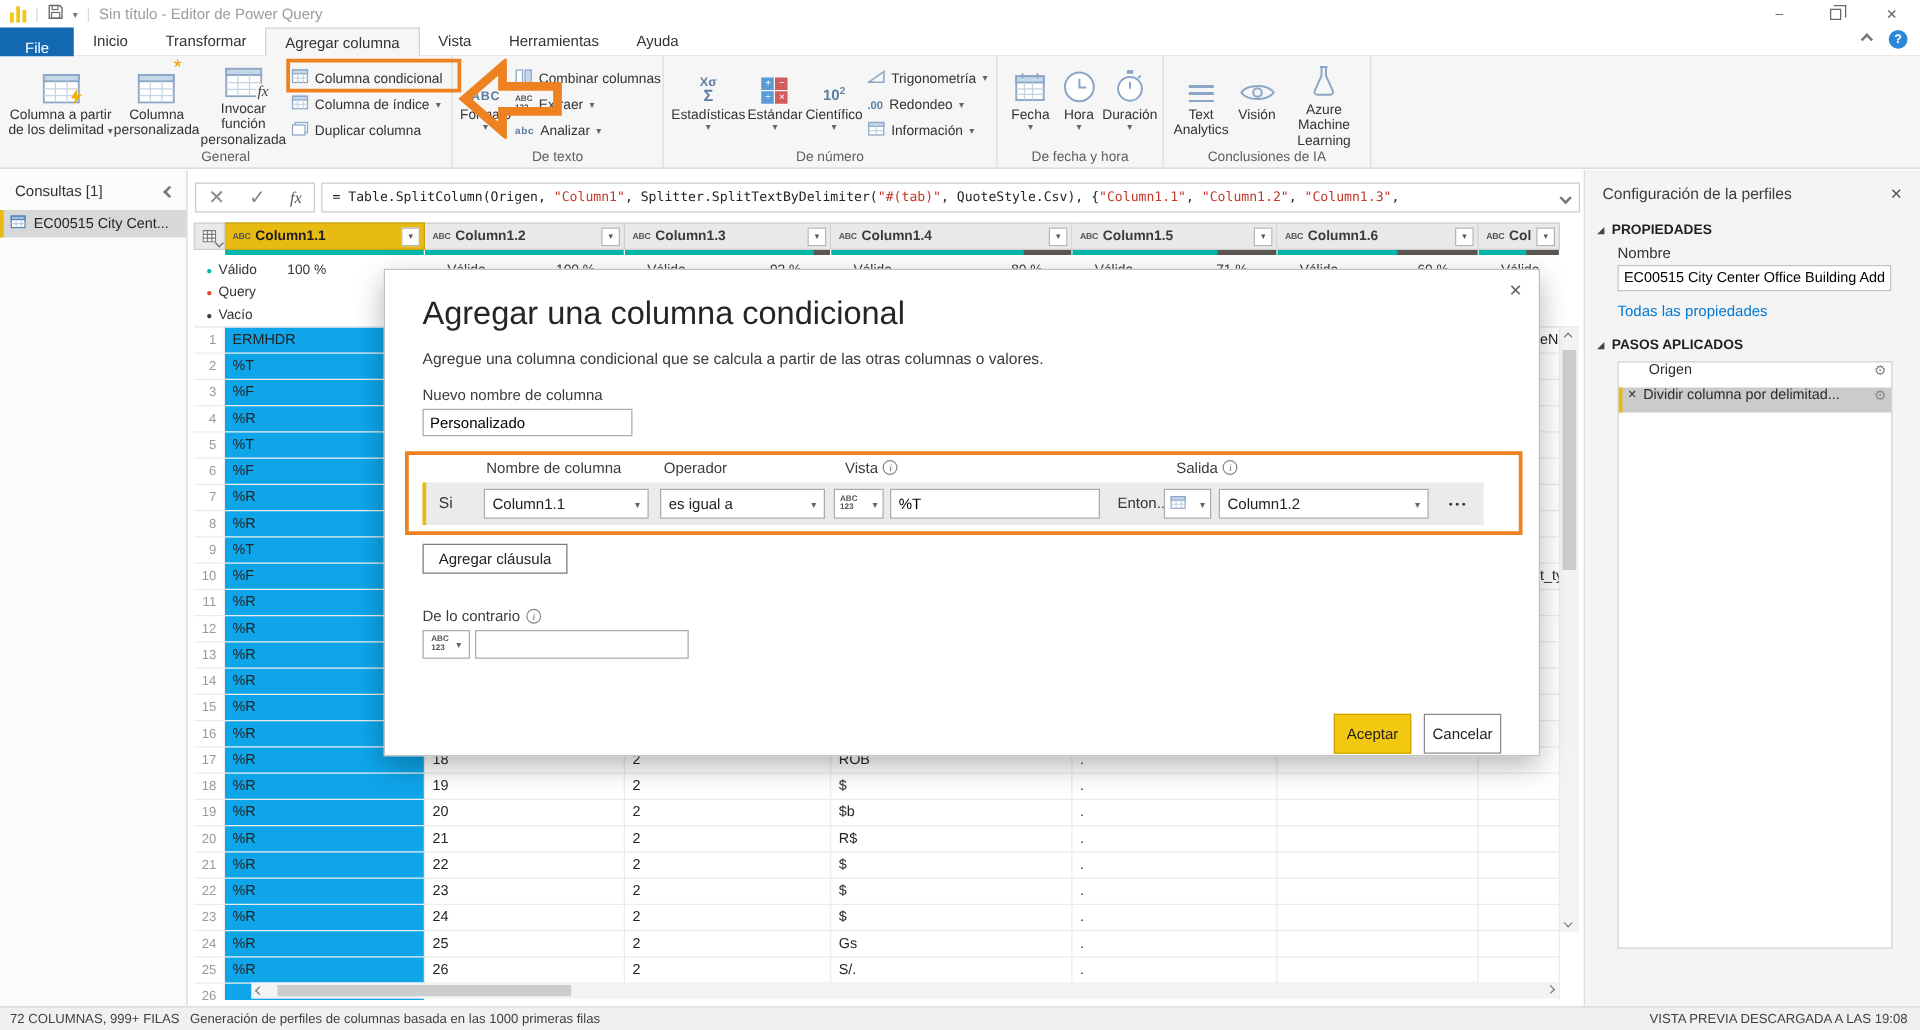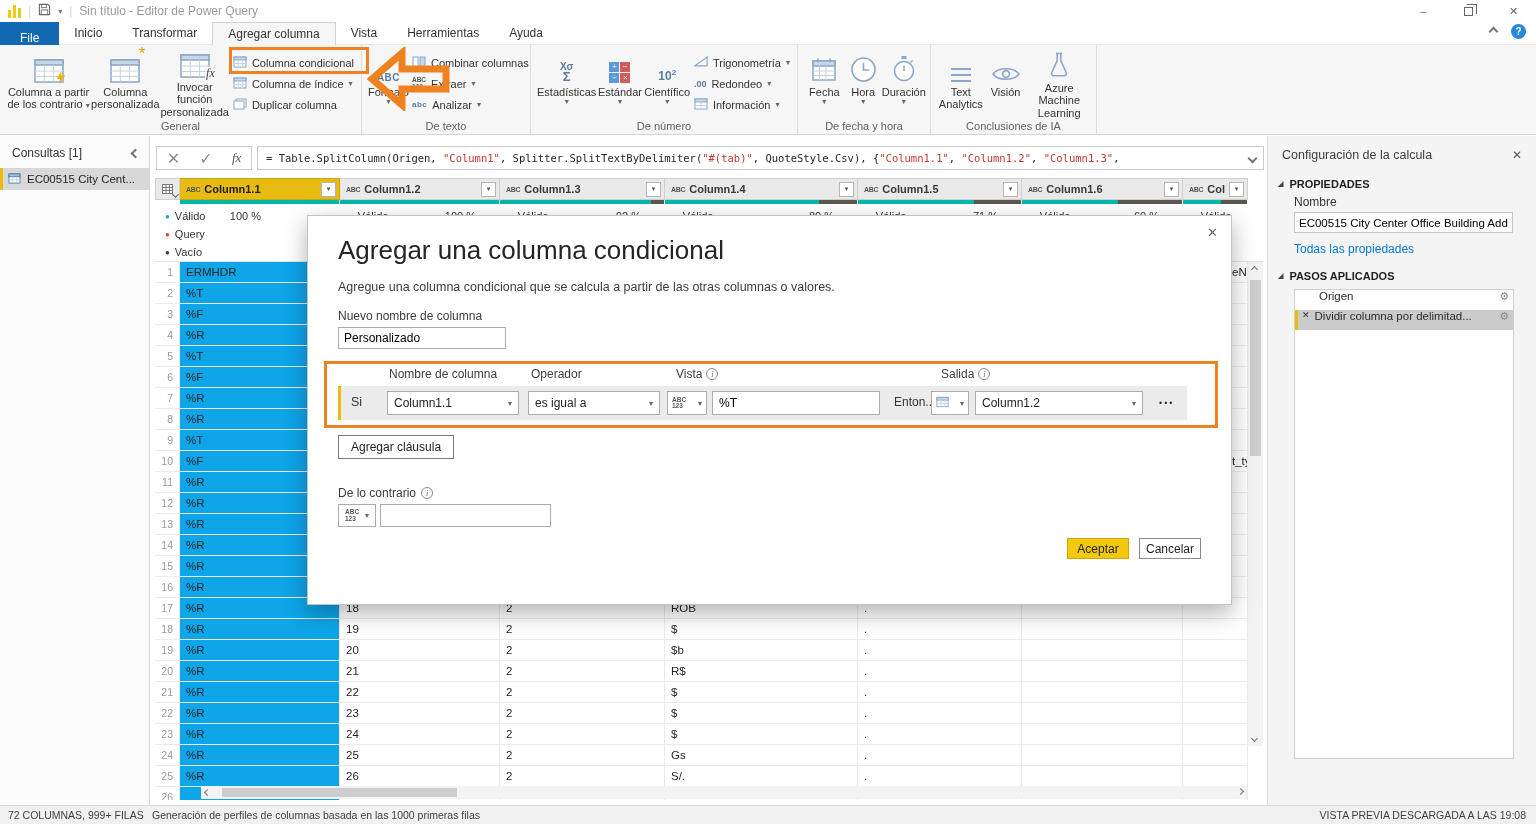--- a/index.html
+++ b/index.html
@@ -154,21 +154,21 @@
   .type-dd{left:326px;width:40px;padding:0 4px}
   .val-input{left:371px;width:168px;height:24px;border:1px solid #ababab;font-size:12px;padding:0 6px;font-family:"Liberation Sans",sans-serif}
   .then-label{left:553px;top:9px !important;font-size:12px;color:#333}
   .icon-dd{left:590px;width:38px;padding:0 4px}
   .dd-out{left:634px;width:168px}
   .more-btn{left:818px;top:12px !important;font-size:9px;letter-spacing:2px;color:#333}
   .add-clause{position:absolute;left:30px;top:219px;height:24px;padding:0 12px;background:#fff;border:1px solid #7a7a7a;font-size:12px;color:#222;font-family:"Liberation Sans",sans-serif}
   .else-label{position:absolute;left:30px;top:270px;font-size:12px;color:#3c3c3c;display:flex;align-items:center;gap:5px}
   .else-type{position:absolute;left:30px;top:288px;width:38px;height:23px}
   .else-input{position:absolute;left:72px;top:288px;width:171px;height:23px;border:1px solid #ababab;font-family:"Liberation Sans",sans-serif}
-  .btn{position:absolute;top:322px;width:62px;height:21px;font-size:12px;display:flex;align-items:center;justify-content:center;font-family:"Liberation Sans",sans-serif}
+  .btn{position:absolute;top:355px;width:62px;height:32px;font-size:12px;display:flex;align-items:center;justify-content:center;font-family:"Liberation Sans",sans-serif}
   .btn-ok{left:759px;background:var(--brand-yellow);border:1px solid #cfa600;color:#1f1f1f}
   .btn-cancel{left:831px;background:#fff;border:1px solid #8a8a8a;color:#222}
 
   
   .statusbar{position:absolute;left:0;right:0;bottom:0;height:19px;background:#f0f0f0;border-top:1px solid #d9d9d9;font-size:10.5px;color:#3f3f3f}
   .sb-left{position:absolute;left:8px;top:3px}
   .sb-center{position:absolute;left:152px;top:3px}
   .sb-right{position:absolute;right:10px;top:3px}
 </style>
 </head>
@@ -222,21 +222,21 @@
     <div class="rgc">
       <div class="rbtn-large" style="width:92px">
         <span class="ricon">
           <svg width="30" height="24" viewBox="0 0 30 24">
               <rect x="1" y="1" width="28" height="22" fill="#fff" stroke="#8ba6c6" stroke-width="1.5"></rect>
               <rect x="1" y="1" width="28" height="5" fill="#c7d7ea" stroke="#8ba6c6" stroke-width="1.5"></rect>
               <path d="M10.3 6v17M19.6 6v17M1 12h28M1 17.5h28" stroke="#c4d2e2" stroke-width="1"></path>
             </svg>
           <span class="bolt"></span>
         </span>
-        <span class="rlabel"><span>Columna a partir de los contrario</span> <span class="caret">▾</span></span>
+        <span class="rlabel"><span>Columna a partir de los delimitad</span> <span class="caret">▾</span></span>
       </div>
       <div class="rbtn-large" style="width:72px">
         <span class="ricon">
           <svg width="30" height="24" viewBox="0 0 30 24">
               <rect x="1" y="1" width="28" height="22" fill="#fff" stroke="#8ba6c6" stroke-width="1.5"></rect>
               <rect x="1" y="1" width="28" height="5" fill="#c7d7ea" stroke="#8ba6c6" stroke-width="1.5"></rect>
               <path d="M10.3 6v17M19.6 6v17M1 12h28M1 17.5h28" stroke="#c4d2e2" stroke-width="1"></path>
             </svg>
           <span class="star-ov">*</span>
         </span>
@@ -892,21 +892,21 @@
   </div>
   <div class="hscroll">
     <span class="chev left sm" style="margin-left:4px"></span>
     <div class="hs-thumb"></div>
     <span class="hs-right chev right sm"></span>
   </div>
 </div>
 
 <div class="settings">
   <div class="sp-title">
-    <span>Configuración de la calcula</span>
+    <span>Configuración de la perfiles</span>
     <span class="sp-close">✕</span>
   </div>
   <div class="sp-section">
     <span class="tri">◢</span>
     <span>PROPIEDADES</span>
   </div>
   <div class="sp-sub">Nombre</div>
   <input class="sp-input" value="EC00515 City Center Office Building Addit" style="">
   <a class="sp-link" href="#">Todas las propiedades</a>
   <div class="sp-section">

